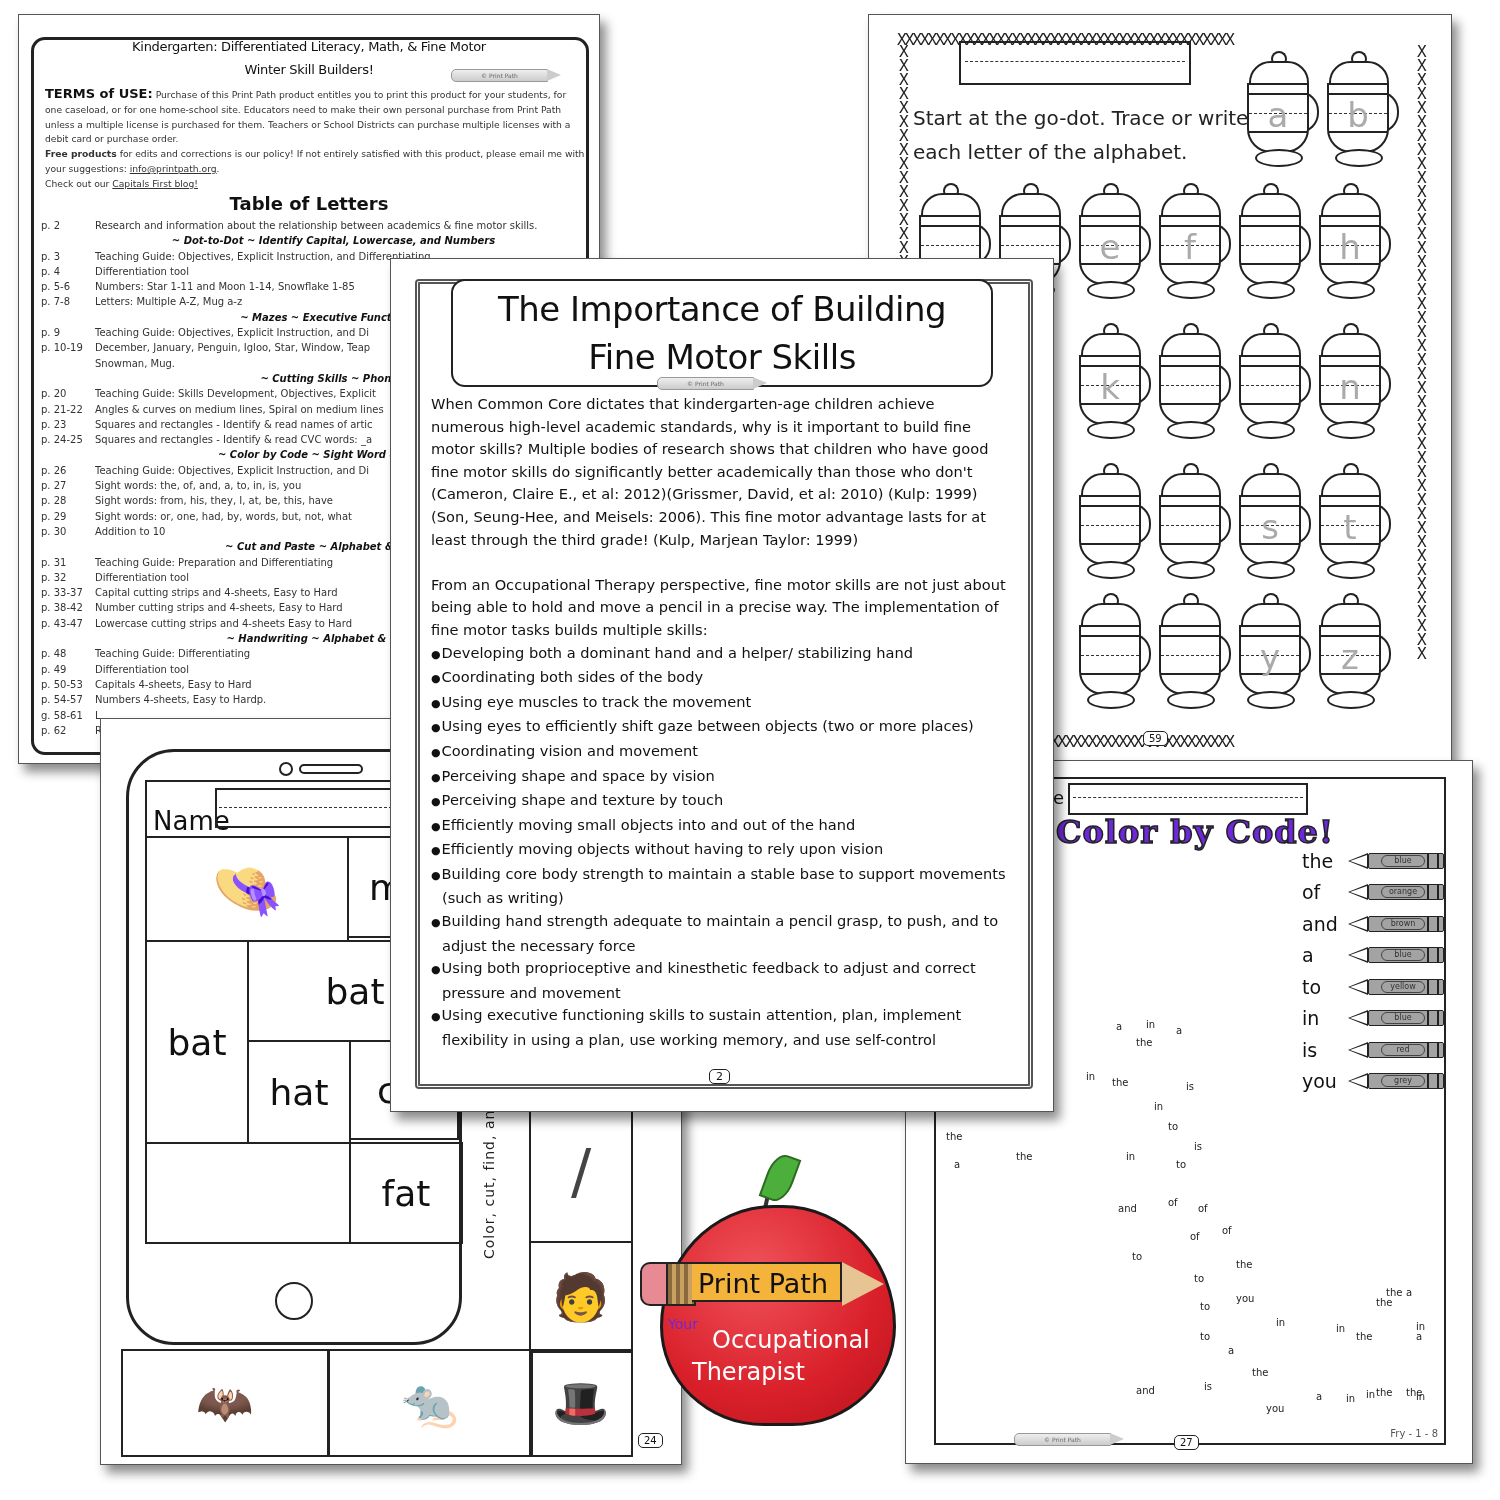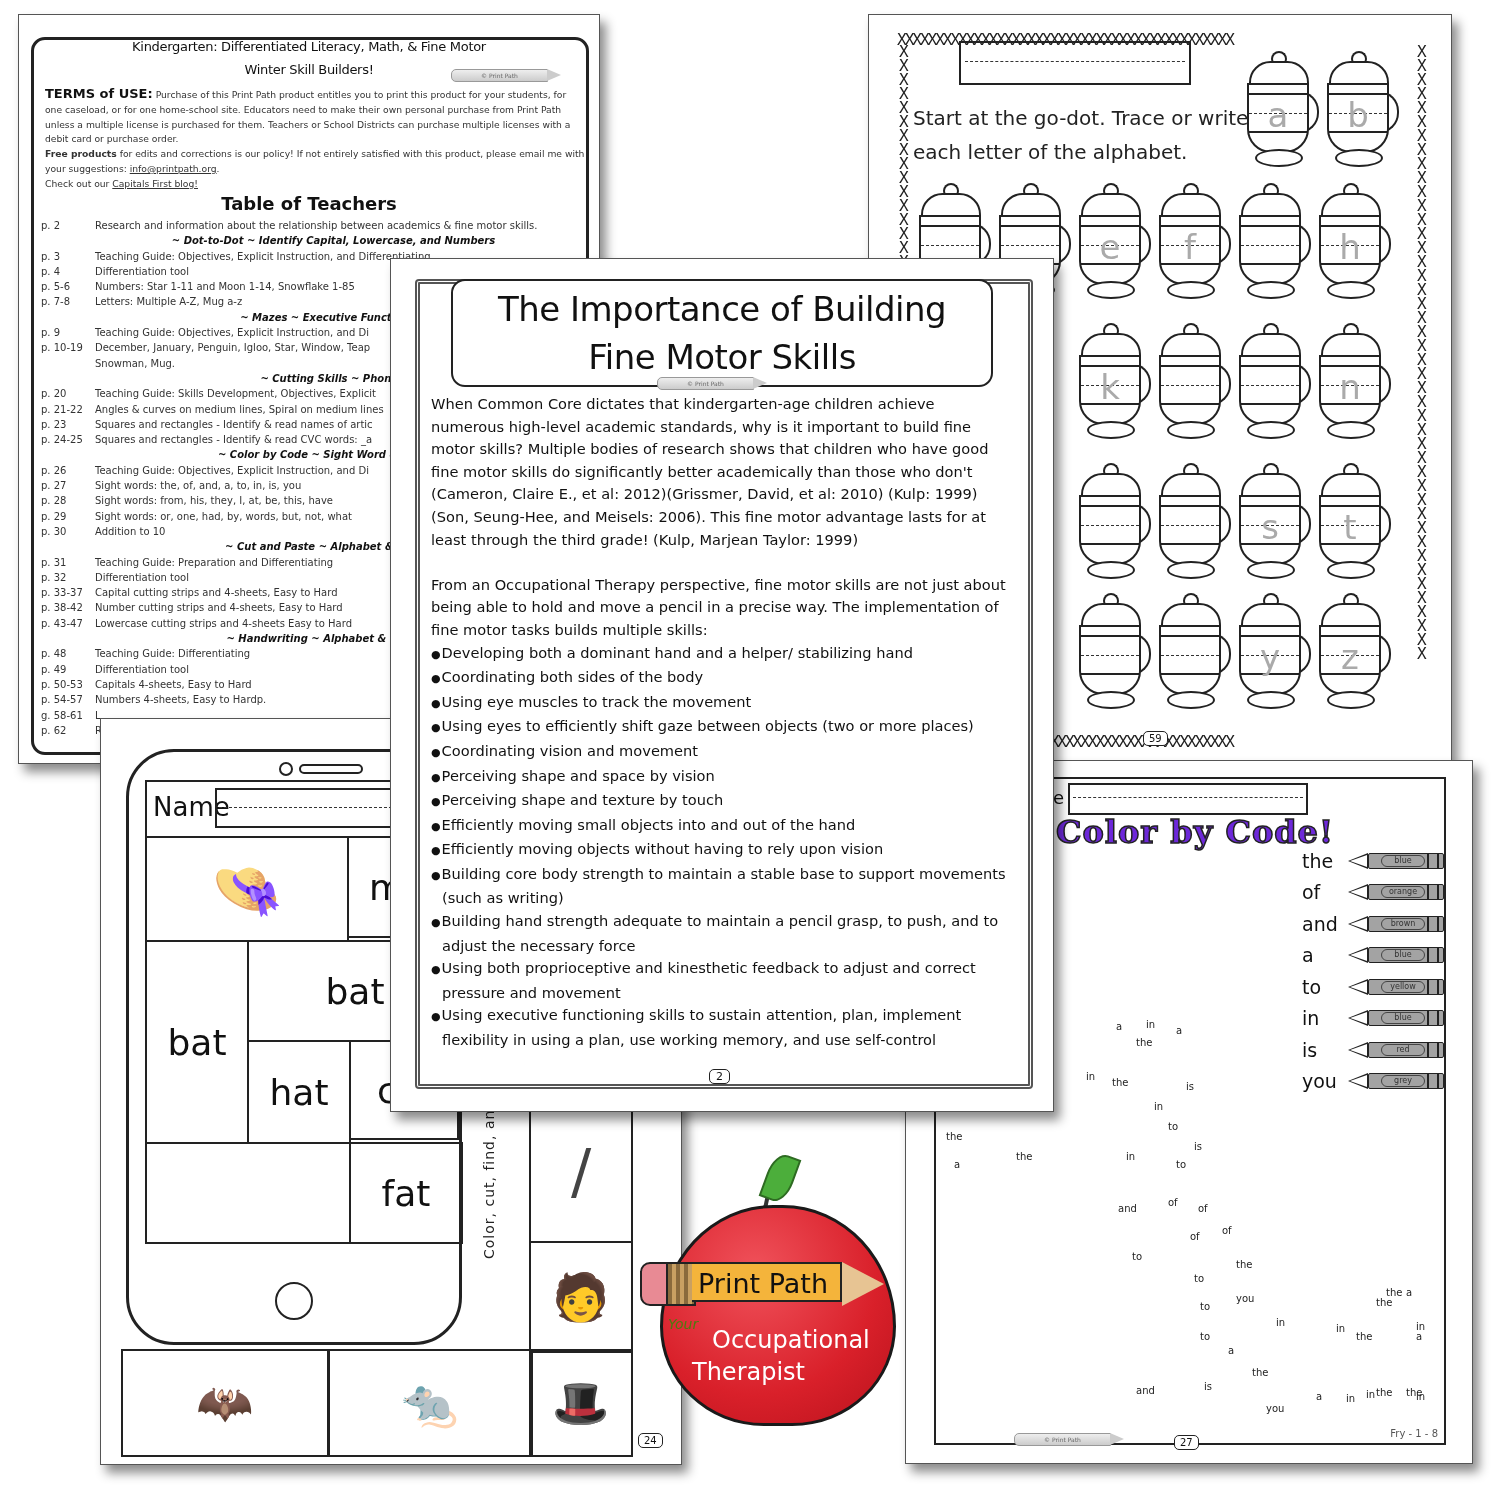--- a/index.html
+++ b/index.html
@@ -38,21 +38,21 @@
   .mug .handle { position:absolute; left:58px; top:40px; width:18px; height:38px; border:2px solid #222; border-left:none; border-radius:0 20px 20px 0; }
   .mug .foot { position:absolute; left:14px; top:98px; width:44px; height:14px; border:2px solid #222; border-radius:50%; background:#fff; }
   .pgnum { position:absolute; border:1.5px solid #222; border-radius:5px; font-size:10px; padding:0 5px; background:#fff; line-height:13px; }
 
   
   #pageC { left:100px; top:718px; width:580px; height:745px; }
   #pageC .phone { position:absolute; left:25px; top:30px; width:330px; height:590px; border:3px solid #222; border-radius:48px; }
   #pageC .cam { position:absolute; left:150px; top:10px; width:10px; height:10px; border:2px solid #222; border-radius:50%; }
   #pageC .spk { position:absolute; left:170px; top:12px; width:60px; height:6px; border:2px solid #222; border-radius:6px; }
   #pageC .screen { position:absolute; left:16px; top:28px; width:310px; height:460px; border:2px solid #222; border-right:none; }
-  #pageC .name-label { position:absolute; left:6px; top:10px; font-size:26px; font-family:"DejaVu Sans", sans-serif; }
+  #pageC .name-label { position:absolute; left:6px; top:24px; font-size:26px; font-family:"DejaVu Sans", sans-serif; }
   #pageC .name-line { position:absolute; left:68px; top:6px; right:0; height:36px; border:2px solid #222; border-right:none; }
   #pageC .name-line::after { content:""; position:absolute; left:2px; right:0; top:17px; border-top:1px dashed #333; }
   #pageC .cell { position:absolute; border:2px solid #222; display:flex; align-items:center; justify-content:center; font-size:36px; font-family:"DejaVu Sans", sans-serif; }
   #pageC .home { position:absolute; left:146px; top:530px; width:34px; height:34px; border:2px solid #222; border-radius:50%; }
   #pageC .sidetext { position:absolute; left:380px; top:540px; transform:rotate(-90deg); transform-origin:left top; font-size:14px; letter-spacing:1px; white-space:nowrap; color:#222; }
   #pageC .picbox { position:absolute; border:2px solid #222; display:flex; align-items:center; justify-content:center; font-size:46px; color:#555; }
 
   
   #pageD { left:905px; top:760px; width:566px; height:702px; }
   #pageD .frame { position:absolute; left:28px; top:16px; width:508px; height:664px; border:2.5px solid #222; }
@@ -88,21 +88,21 @@
   
   #logo { position:absolute; left:640px; top:1150px; width:270px; height:300px; z-index:6; }
   #logo .apple { position:absolute; left:20px; top:55px; width:230px; height:215px; background:radial-gradient(circle at 40% 30%, #f0525b, #d9202a 60%, #b8121c); border:3px solid #1a1a1a; border-radius:48% 48% 44% 44% / 55% 55% 45% 45%; }
   #logo .stem { position:absolute; left:124px; top:30px; width:4px; height:48px; background:#333; transform:rotate(12deg); }
   #logo .leaf { position:absolute; left:126px; top:4px; width:24px; height:44px; background:#4cae3b; border:2px solid #2e6b22; border-radius:50% 0 50% 0; transform:rotate(20deg); }
   #logo .pencil { position:absolute; left:0; top:112px; width:230px; height:44px; }
   #logo .eraser { position:absolute; left:0; top:0; width:26px; height:40px; background:#e88a94; border:2px solid #222; border-radius:10px 0 0 10px; }
   #logo .ferrule { position:absolute; left:26px; top:0; width:26px; height:40px; background:repeating-linear-gradient(90deg,#8a6a3c 0 4px,#c9a062 4px 8px); border:2px solid #222; }
   #logo .shaft { position:absolute; left:52px; top:0; width:150px; height:40px; background:#f4b43b; border:2px solid #222; border-left:none; font-family:"DejaVu Sans", sans-serif; font-size:27px; line-height:40px; padding-left:6px; box-sizing:border-box; white-space:nowrap; }
   #logo .tipp { position:absolute; left:202px; top:0; width:0; height:0; border-left:42px solid #e7c493; border-top:22px solid transparent; border-bottom:22px solid transparent; }
-  #logo .your { position:absolute; left:28px; top:166px; font-size:14px; color:#4d7c0f;font-style:italic; }
+  #logo .your { position:absolute; left:28px; top:166px; font-size:14px; color:#6d28d9; }
   #logo .occ { position:absolute; left:72px; top:176px; font-size:24px; color:#fff; }
   #logo .ther { position:absolute; left:52px; top:208px; font-size:24px; color:#fff; }
 </style>
 </head>
 <body>
 
 <div class="page" id="pageA">
   <div class="frame"></div>
   <div class="title">
     <div>Kindergarten: Differentiated Literacy, Math, &amp; Fine Motor</div>
@@ -111,21 +111,21 @@
   <div class="pencil-mini" style="left:432px;top:54px;">© Print Path</div>
   <div class="terms">
     <b class="tl">TERMS of USE:</b>
     <span>Purchase of this Print Path product entitles you to print this product for your students, for one caseload, or for one home-school site. Educators need to make their own personal purchase from Print Path unless a multiple license is purchased for them. Teachers or School Districts can purchase multiple licenses with a debit card or purchase order.</span><br>
     <b>Free products</b>
     <span>for edits and corrections is our policy!  If not entirely satisfied with this product, please email me with your suggestions:</span>
     <a>info@printpath.org</a>.<br>
     <span>Check out our</span>
     <a>Capitals First blog!</a>
   </div>
-  <div class="toc-title">Table of Teachers</div>
+  <div class="toc-title">Table of Letters</div>
   <div class="toc" id="tocList">
       <div class="row">
         <span class="pg">p. 2</span>
         <span>Research and information about the relationship between academics &amp; fine motor skills.</span>
       </div>
       <div class="row sec">~ Dot-to-Dot ~ Identify Capital, Lowercase, and Numbers</div>
       <div class="row">
         <span class="pg">p. 3</span>
         <span>Teaching Guide: Objectives, Explicit Instruction, and Differentiating</span>
       </div>

